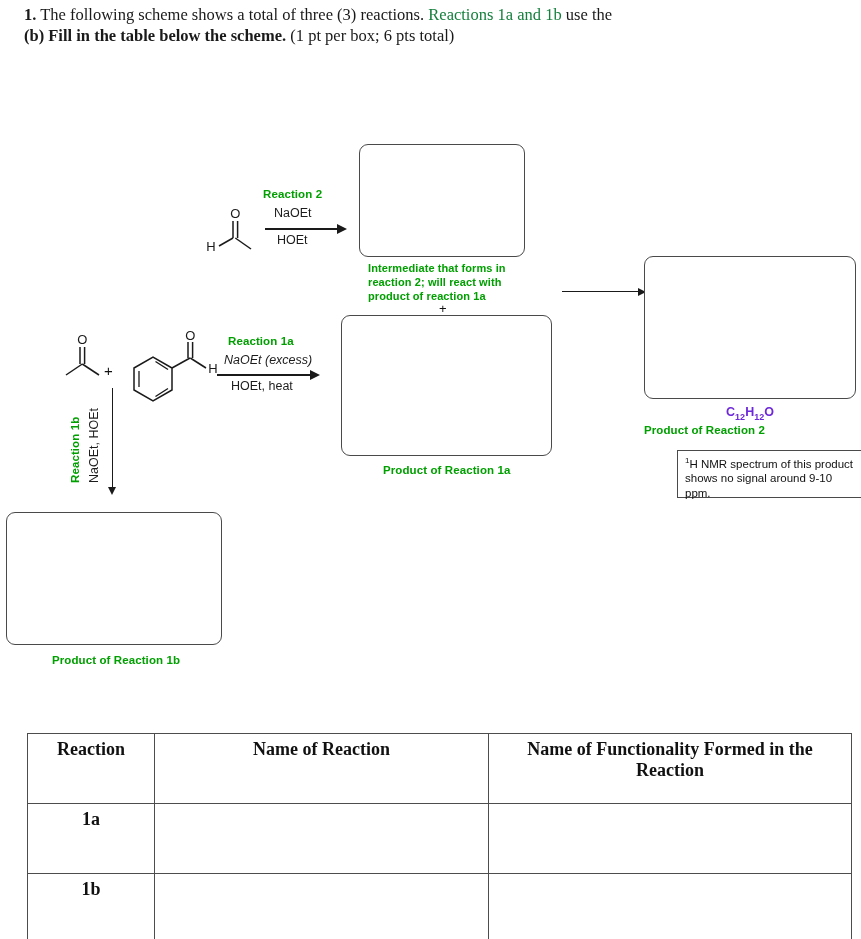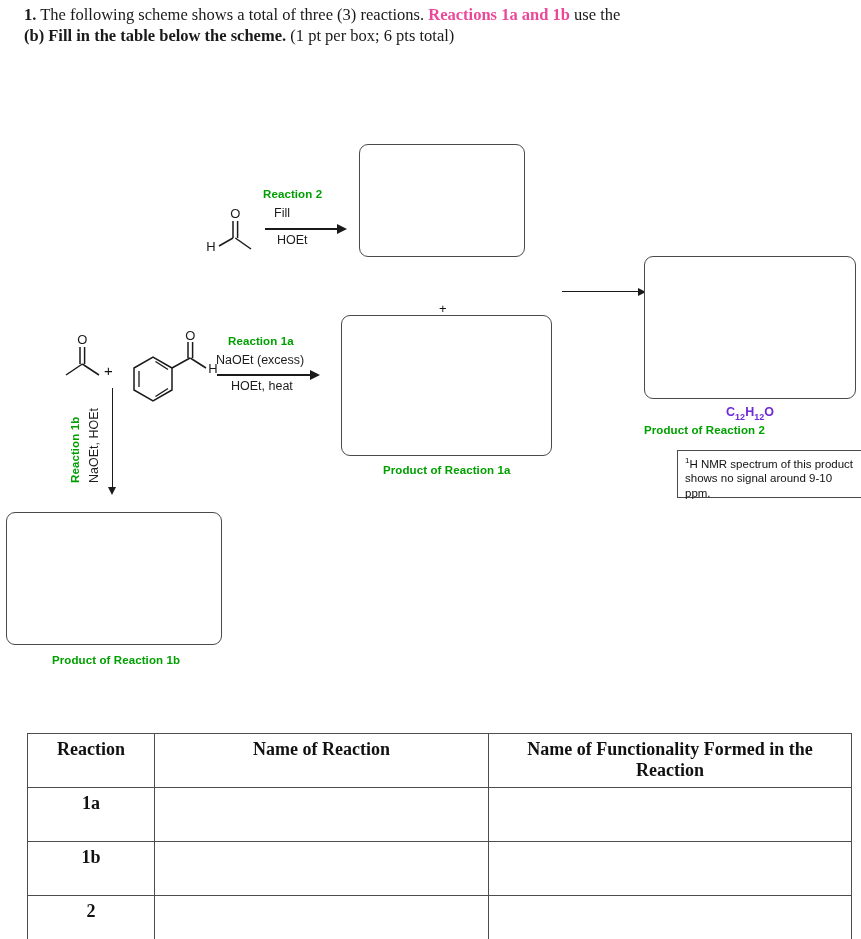--- a/index.html
+++ b/index.html
@@ -23,21 +23,21 @@
     left: 24px;
     top: 4px;
     width: 818px;
     font-family: "Liberation Serif", serif;
     font-size: 16.5px;
     line-height: 1.30;
     color: #1a1a1a;
   }
   #prompt .ln { white-space: nowrap; }
   .b { font-weight: bold; }
-  .grn-hdr { color: #ec4899; font-weight: bold; margin-top: 44px; }
+  .grn-hdr { color: #15803d; font-weight: normal; margin-top: 44px; }
 
   
   #scheme {
     position: absolute;
     left: 0;
     top: 118px;
     width: 861px;
     height: 590px;
   }
   #scheme > * { position: absolute; }
@@ -146,21 +146,21 @@
     table-layout: fixed;
     font-family: "Liberation Serif", serif;
   }
   #rxntable td, #rxntable th {
     border: 1.6px solid #4d4d4d;
     vertical-align: top;
     text-align: center;
     font-weight: bold;
     font-size: 18px;
     color: #111;
-    padding: 5px 4px 4px 4px;
+    padding: 5px 4px 20px 4px;
   }
   #rxntable thead th { height: 44px; line-height: 1.18; }
   #rxntable tbody td { height: 44px; }
   .col-rxn  { width: 118px; }
   .col-name { width: 325px; }
   .col-func { width: 354px; }
 </style>
 </head>
 <body>
 
@@ -186,28 +186,29 @@
 
     <text x="40.3" y="14" font-family="Liberation Sans, sans-serif" font-size="13" fill="#1a1a1a" text-anchor="middle">O</text>
 
     <line x1="38" y1="34" x2="24" y2="42" stroke="#1a1a1a" stroke-width="1.5"></line>
     <text x="16" y="46.5" font-family="Liberation Sans, sans-serif" font-size="13" fill="#1a1a1a" text-anchor="middle">H</text>
 
     <line x1="40.3" y1="34" x2="56" y2="45" stroke="#1a1a1a" stroke-width="1.5"></line>
   </svg>
 
   <div class="lbl-green" style="left:263px; top:69px; font-size:11.5px;">Reaction 2</div>
-  <div class="cond" style="left:274px; top:88px;">Fill</div>
+  <div class="cond" style="left:274px; top:88px;">NaOEt</div>
   <div class="harrow" style="left:265px; top:110px; width:82px;">
     <div class="shaft" style="width:74px;"></div>
     <div class="head" style="left:72px;"></div>
   </div>
   <div class="cond" style="left:277px; top:115px;text-align:center;">HOEt</div>
 
   <div class="ebox" style="left:359px; top:26px; width:166px; height:113px;"></div>
+  <div class="lbl-green" style="left:368px; top:144px; width:160px;">Intermediate that forms in reaction 2; will react with product of reaction 1a</div>
   <div class="plusmark" style="left:439px; top:183px;">+</div>
 
   <svg style="left:52px; top:212px;" width="62" height="60" viewBox="0 0 62 60">
     <line x1="28" y1="34" x2="28" y2="17" stroke="#1a1a1a" stroke-width="1.5"></line>
     <line x1="32.6" y1="34" x2="32.6" y2="17" stroke="#1a1a1a" stroke-width="1.5"></line>
     <text x="30.3" y="14" font-family="Liberation Sans, sans-serif" font-size="13" fill="#1a1a1a" text-anchor="middle">O</text>
     <line x1="30.3" y1="34" x2="14" y2="45" stroke="#1a1a1a" stroke-width="1.5"></line>
     <line x1="30.3" y1="34" x2="47" y2="45" stroke="#1a1a1a" stroke-width="1.5"></line>
   </svg>
 
@@ -225,21 +226,21 @@
 
     <line x1="68" y1="28" x2="68" y2="12" stroke="#1a1a1a" stroke-width="1.5"></line>
     <line x1="72.6" y1="28" x2="72.6" y2="12" stroke="#1a1a1a" stroke-width="1.5"></line>
     <text x="70.3" y="10" font-family="Liberation Sans, sans-serif" font-size="13" fill="#1a1a1a" text-anchor="middle">O</text>
 
     <line x1="70.3" y1="28" x2="86" y2="38" stroke="#1a1a1a" stroke-width="1.5"></line>
     <text x="93" y="43" font-family="Liberation Sans, sans-serif" font-size="13" fill="#1a1a1a" text-anchor="middle">H</text>
   </svg>
 
   <div class="lbl-green" style="left:228px; top:216px; font-size:11.5px;">Reaction 1a</div>
-  <div class="cond" style="left:216px; top:235px;">NaOEt (excess)</div>
+  <div class="cond" style="left:224px; top:235px;font-style:italic;">NaOEt (excess)</div>
   <div class="harrow" style="left:217px; top:256px; width:103px;">
     <div class="shaft" style="width:95px;"></div>
     <div class="head" style="left:93px;"></div>
   </div>
   <div class="cond" style="left:231px; top:261px;">HOEt, heat</div>
 
   <div class="ebox" style="left:341px; top:197px; width:211px; height:141px;"></div>
   <div class="lbl-green" style="left:383px; top:345px; font-size:11.5px;">Product of Reaction 1a</div>
 
   <div class="lbl-green vtext" style="left:68px; top:365px; font-size:11.5px;">Reaction 1b</div>

